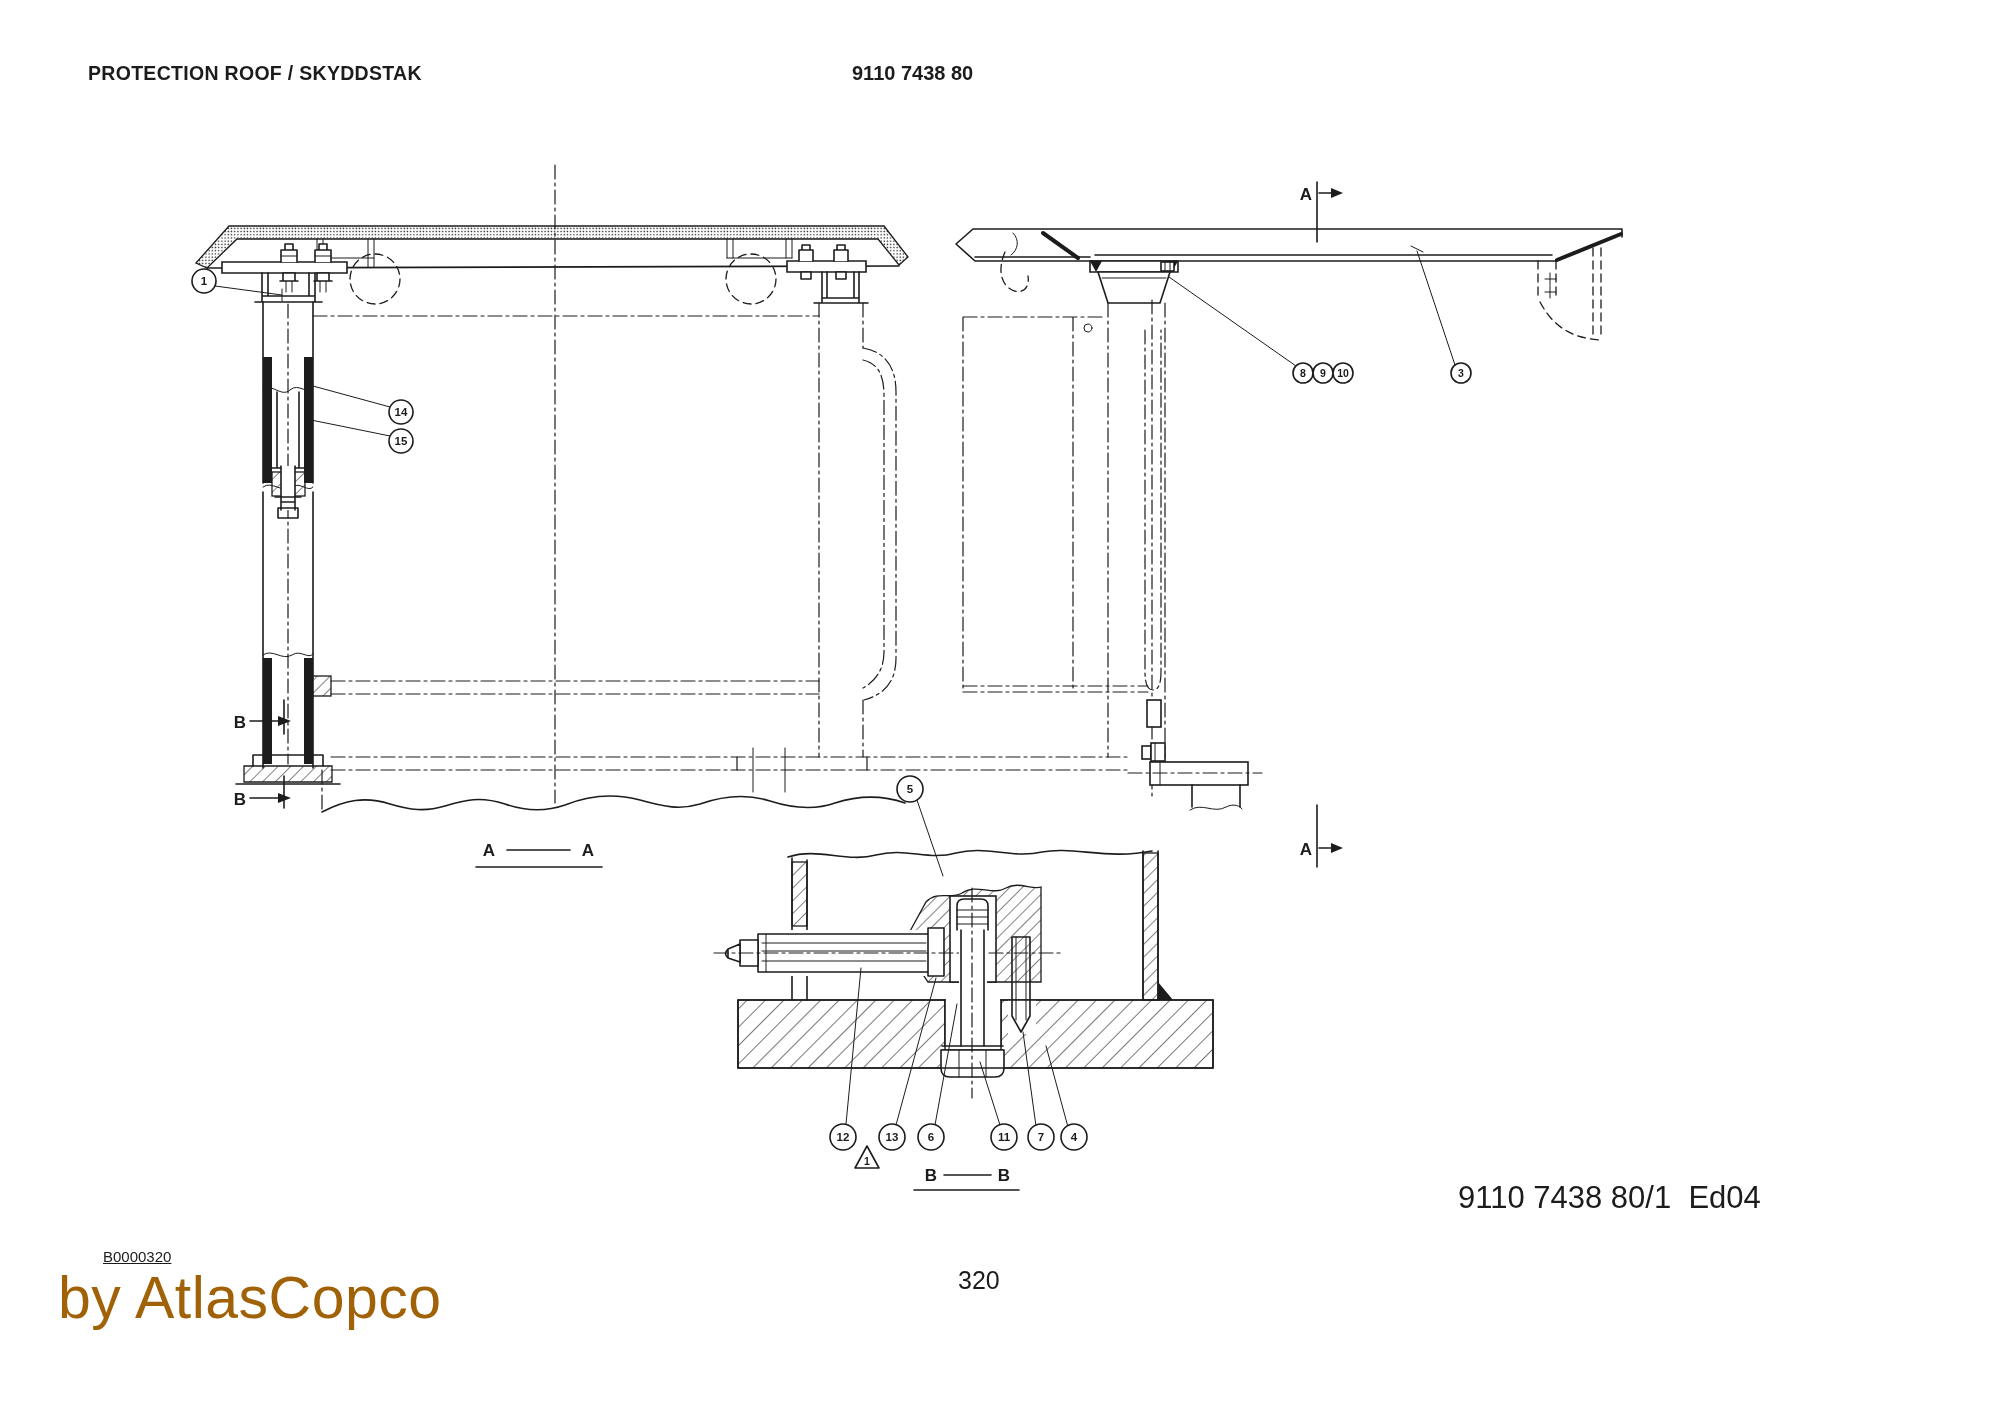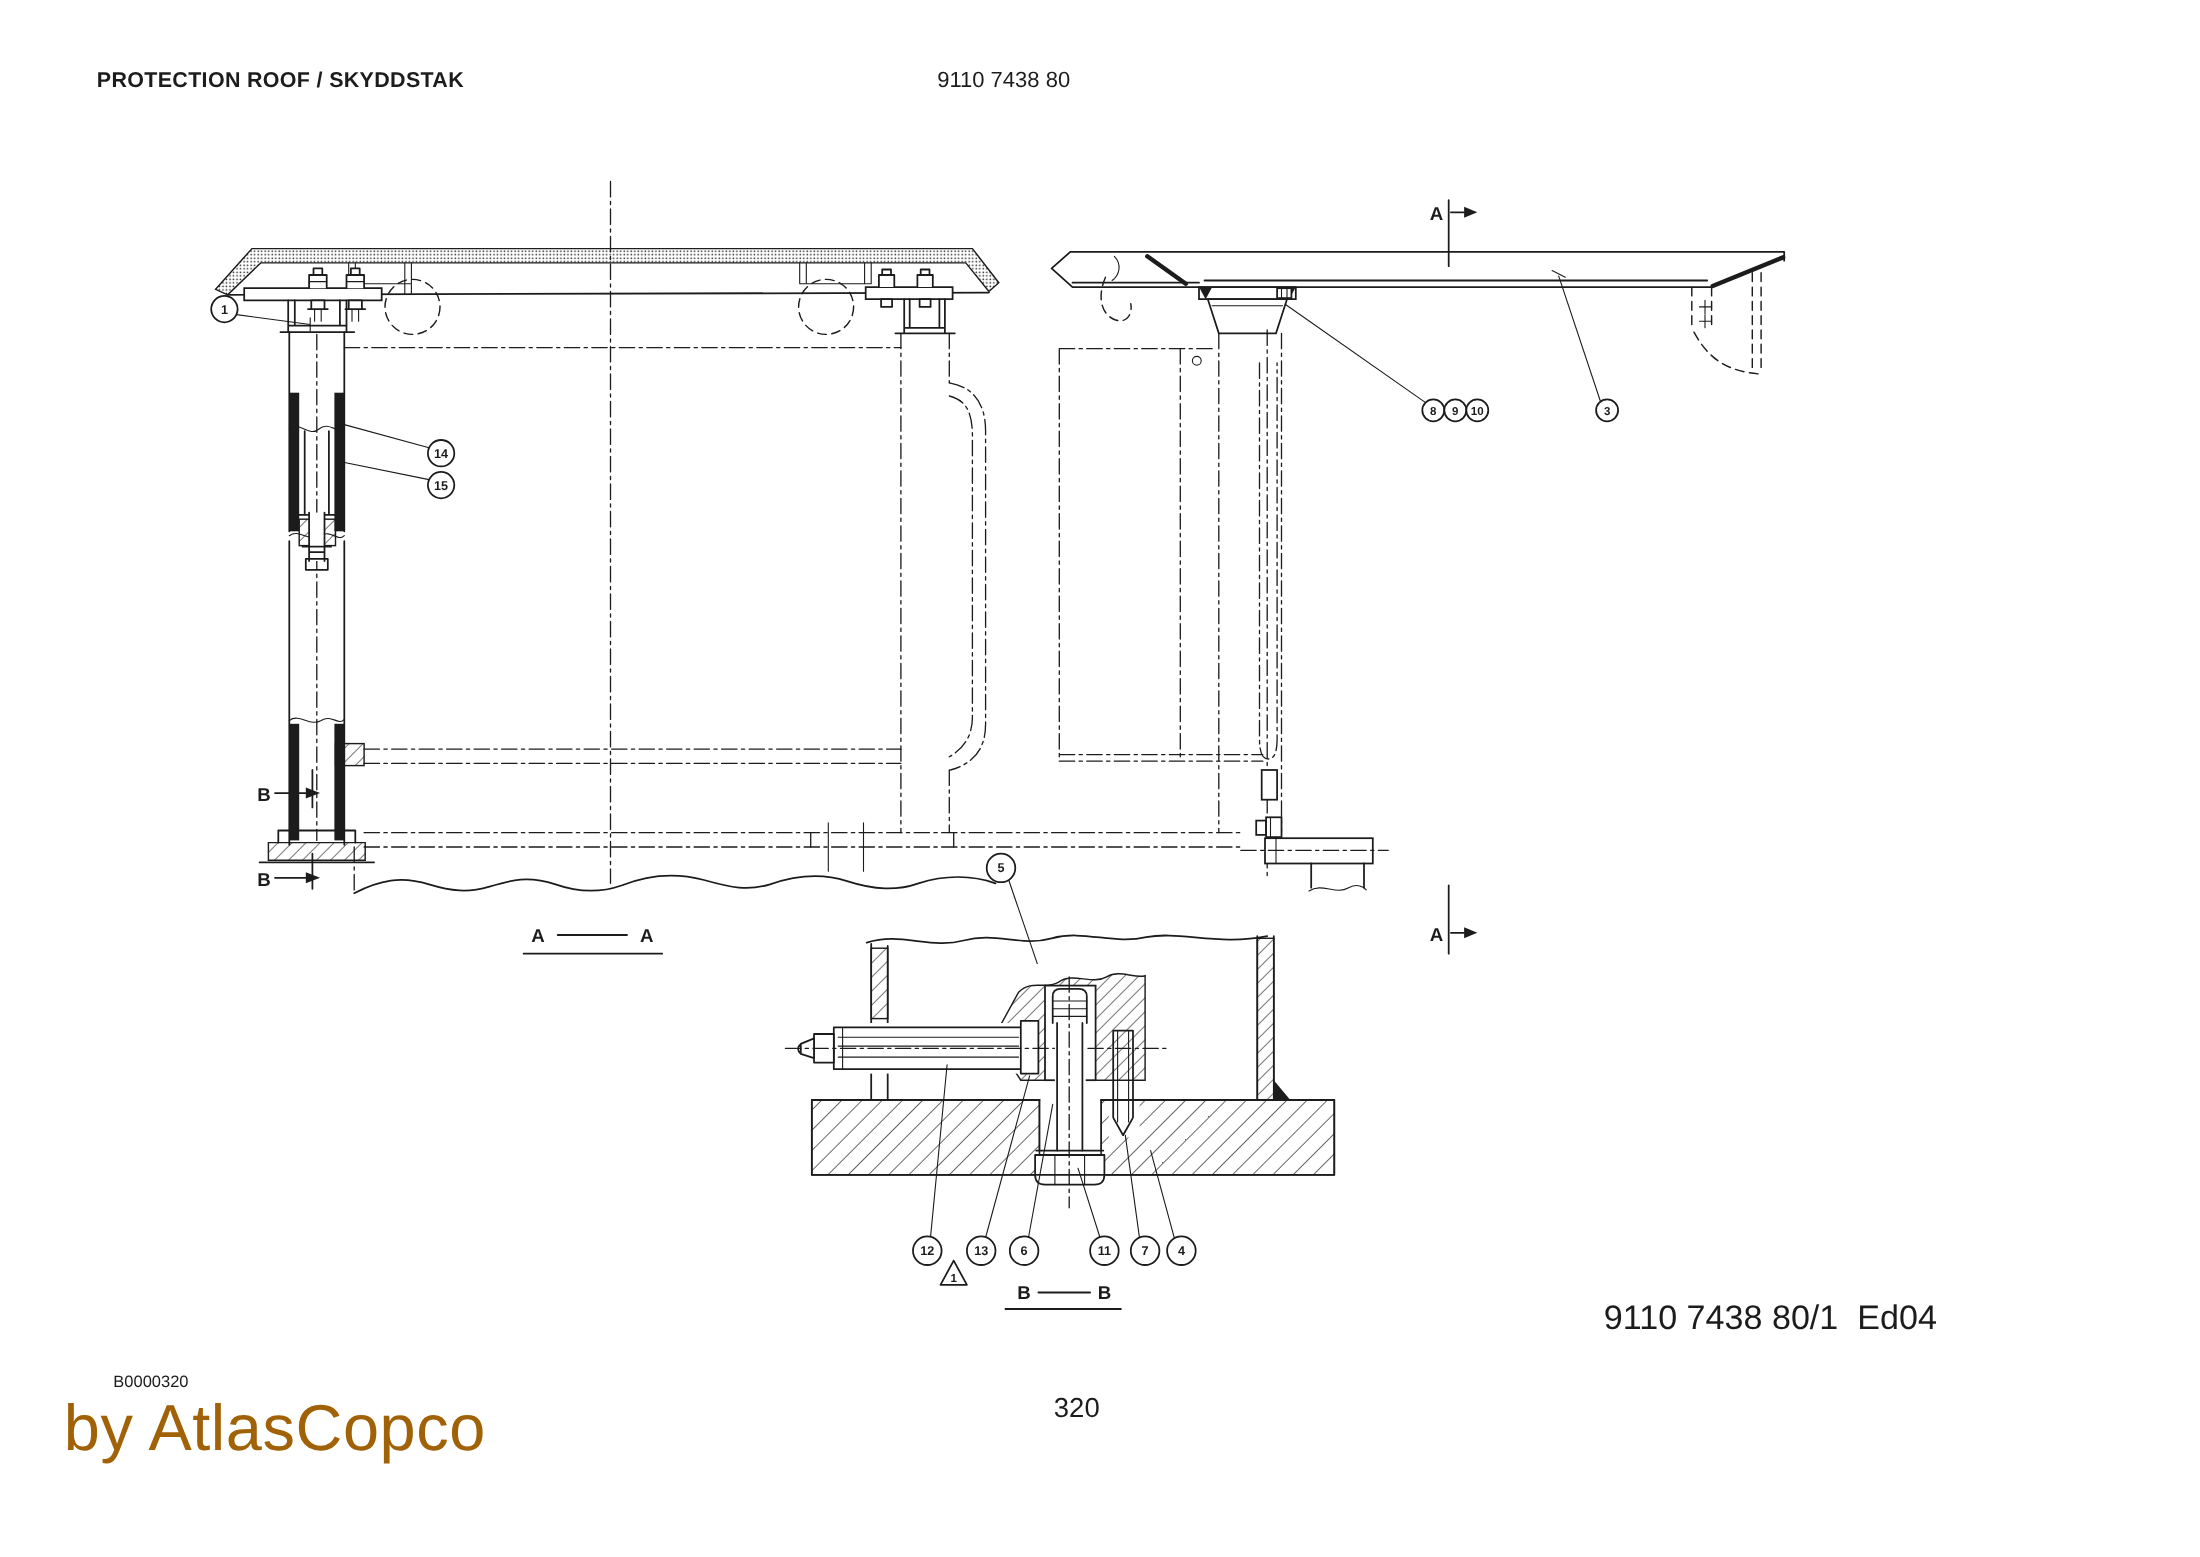--- a/index.html
+++ b/index.html
@@ -1,22 +1,22 @@
 <!DOCTYPE html>
 <html><head>
 <meta charset="utf-8">
 <style>
   html,body{margin:0;padding:0;background:#e8e8e8;}
   .page{position:relative;width:2000px;height:1415px;background:#ffffff;overflow:hidden;
         font-family:"Liberation Sans", sans-serif;color:#1c1c1c;text-align:right;}
   .abs{position:absolute;white-space:pre;}
   .title{left:88px;top:62px;font-size:19.5px;font-weight:bold;letter-spacing:.3px;}
-  .partno{left:852px;top:62px;font-size:20px;font-weight:normal;}
+  .partno{left:852px;top:62px;font-size:20px;font-weight:bold;}
   .edition{left:1422px;top:1180px;font-size:31px;margin-left:36px;}
-  .figcode{left:103px;top:1248px;font-size:15px;}
+  .figcode{left:103px;top:1248px;font-size:15px;text-decoration:underline;}
   .brand{left:58px;top:1264px;font-size:59px;letter-spacing:.5px;color:#a16207;}
   .pageno{left:958px;top:1266px;font-size:25px;}
   svg{position:absolute;left:0;top:0;}
   .ln{stroke:#1c1c1c;stroke-width:1.6;fill:none;stroke-linecap:round;stroke-linejoin:round;}
   .w1{stroke-width:1;}
   .thk{stroke-width:4;}
   .dd{stroke-dasharray:14 4 3 4;stroke-width:1.2;}
   .dsh{stroke-dasharray:8 5;stroke-width:1.3;}
   .ink{fill:#1c1c1c;stroke:none;}
   .paper{fill:#ffffff;stroke:none;}

